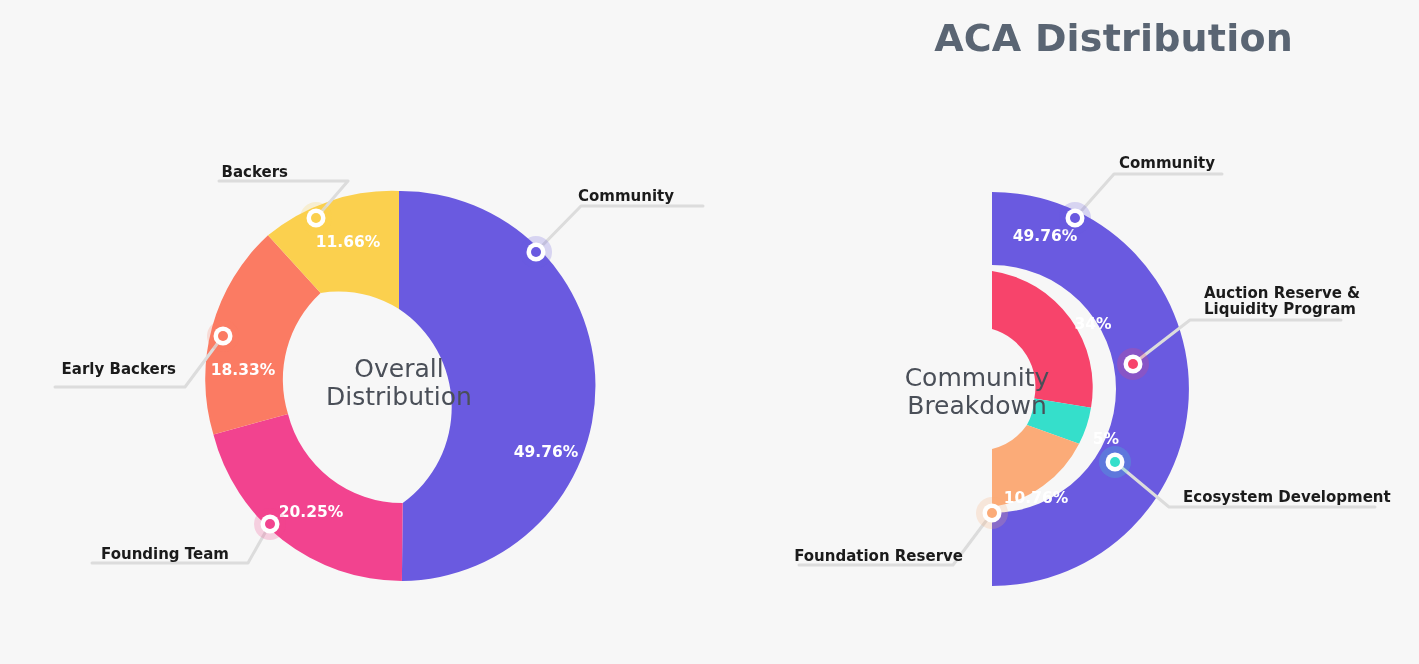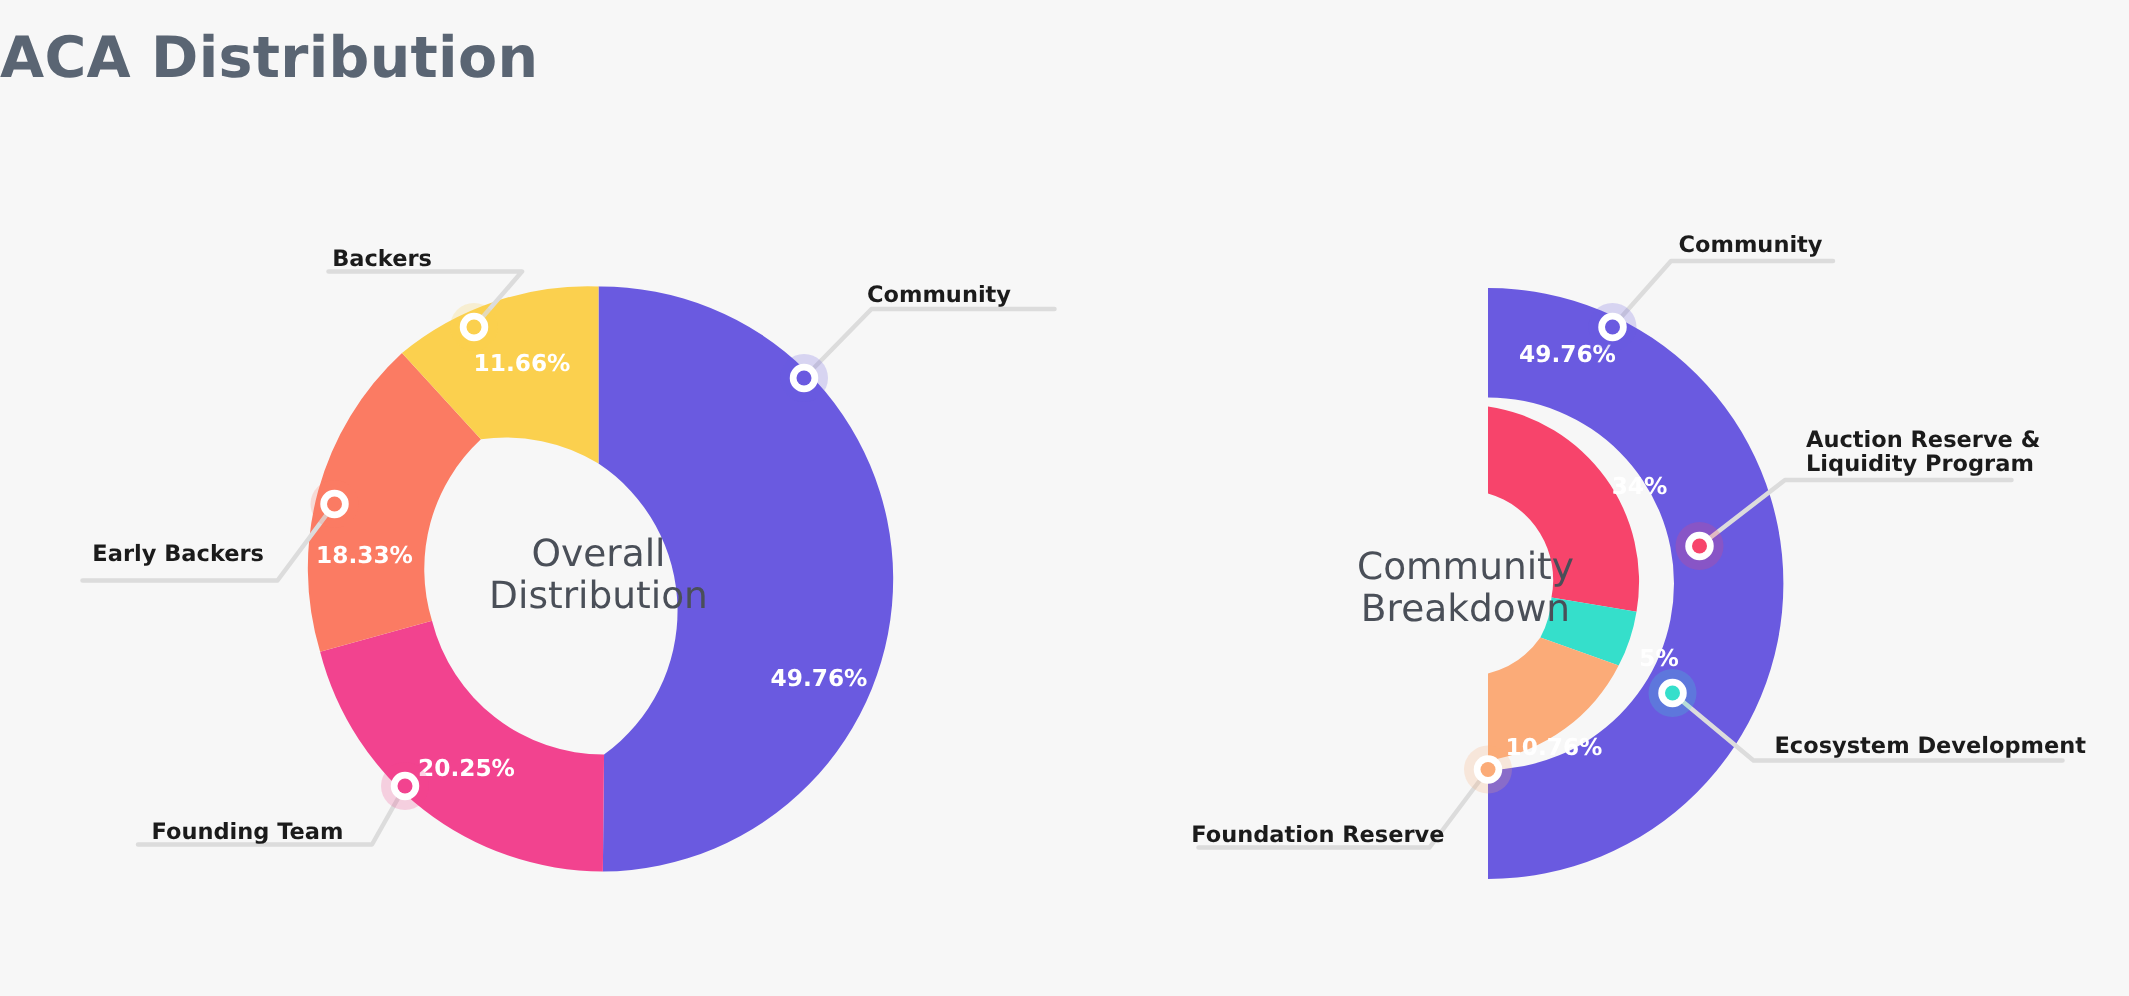--- a/index.html
+++ b/index.html
@@ -18,21 +18,21 @@
     position: absolute;
     left: 0; top: 0;
     width: 1419px;
     height: 664px;
   }
   .page-title {
     position: absolute;
     left: 0;
     top: 16px;
     width: 1293px;
-    text-align: left;
+    text-align: right;
     font-size: 38px;
     font-weight: 600;
     color: #5a6573;
     letter-spacing: 0.2px;
   }
   svg.chart {
     position: absolute;
     left: 0;
     top: 0;
     width: 1419px;

